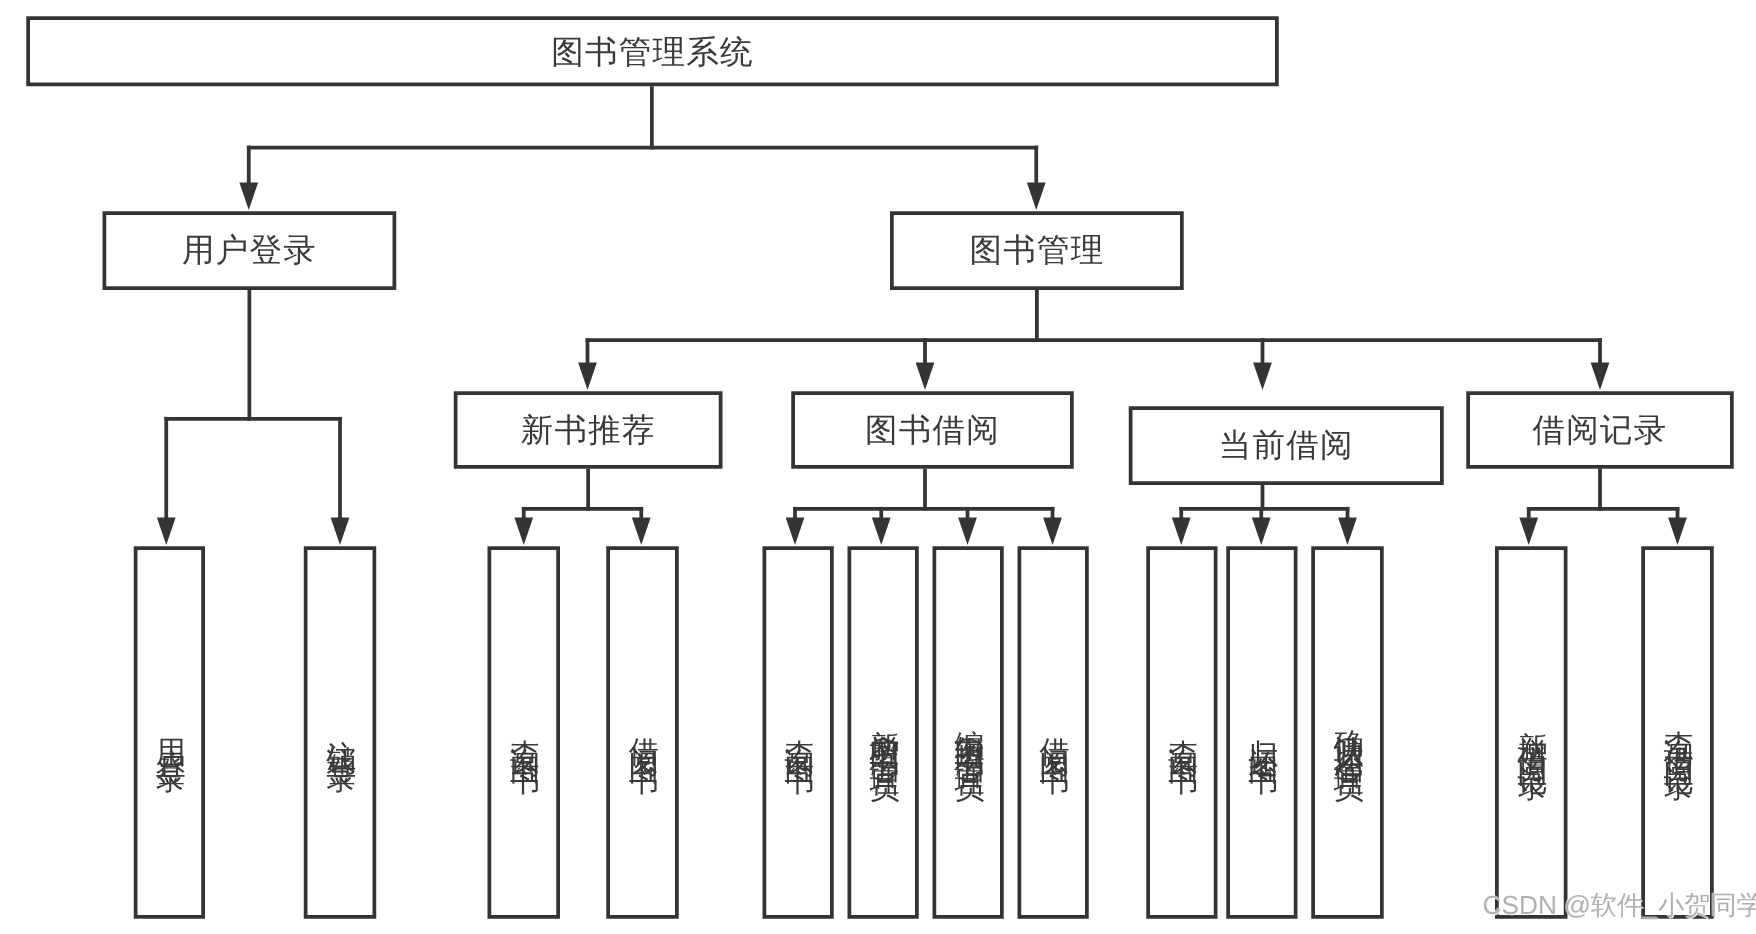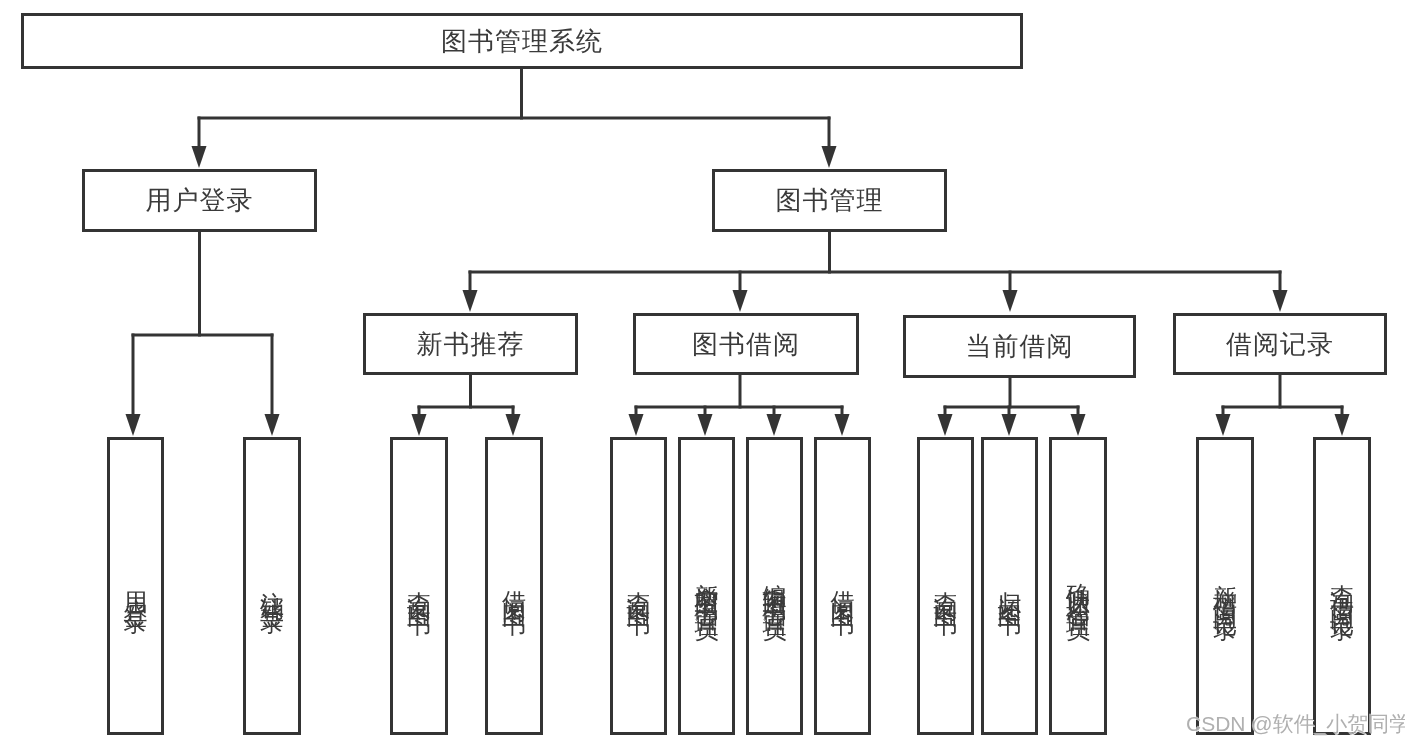--- a/index.html
+++ b/index.html
@@ -141,21 +141,21 @@
   <div class="node hbox" style="left:712px; top:169px; width:235px; height:63px;">
     <span>图书管理</span>
   </div>
 
   <div class="node hbox" style="left:363px; top:313px; width:215px; height:62px;">
     <span>新书推荐</span>
   </div>
   <div class="node hbox" style="left:633px; top:313px; width:226px; height:62px;">
     <span>图书借阅</span>
   </div>
-  <div class="node hbox" style="left:903px; top:315px; width:233px; height:63px;">
+  <div class="node hbox" style="left:903px; top:325px; width:252px; height:63px;">
     <span>当前借阅</span>
   </div>
   <div class="node hbox" style="left:1173px; top:313px; width:214px; height:62px;justify-content:center;">
     <span>借阅记录</span>
   </div>
 
   <div class="node vbox" style="left:107px; width:57px;">
     <span class="vtext">用户登录</span>
   </div>
   <div class="node vbox" style="left:243px; width:58px;">

